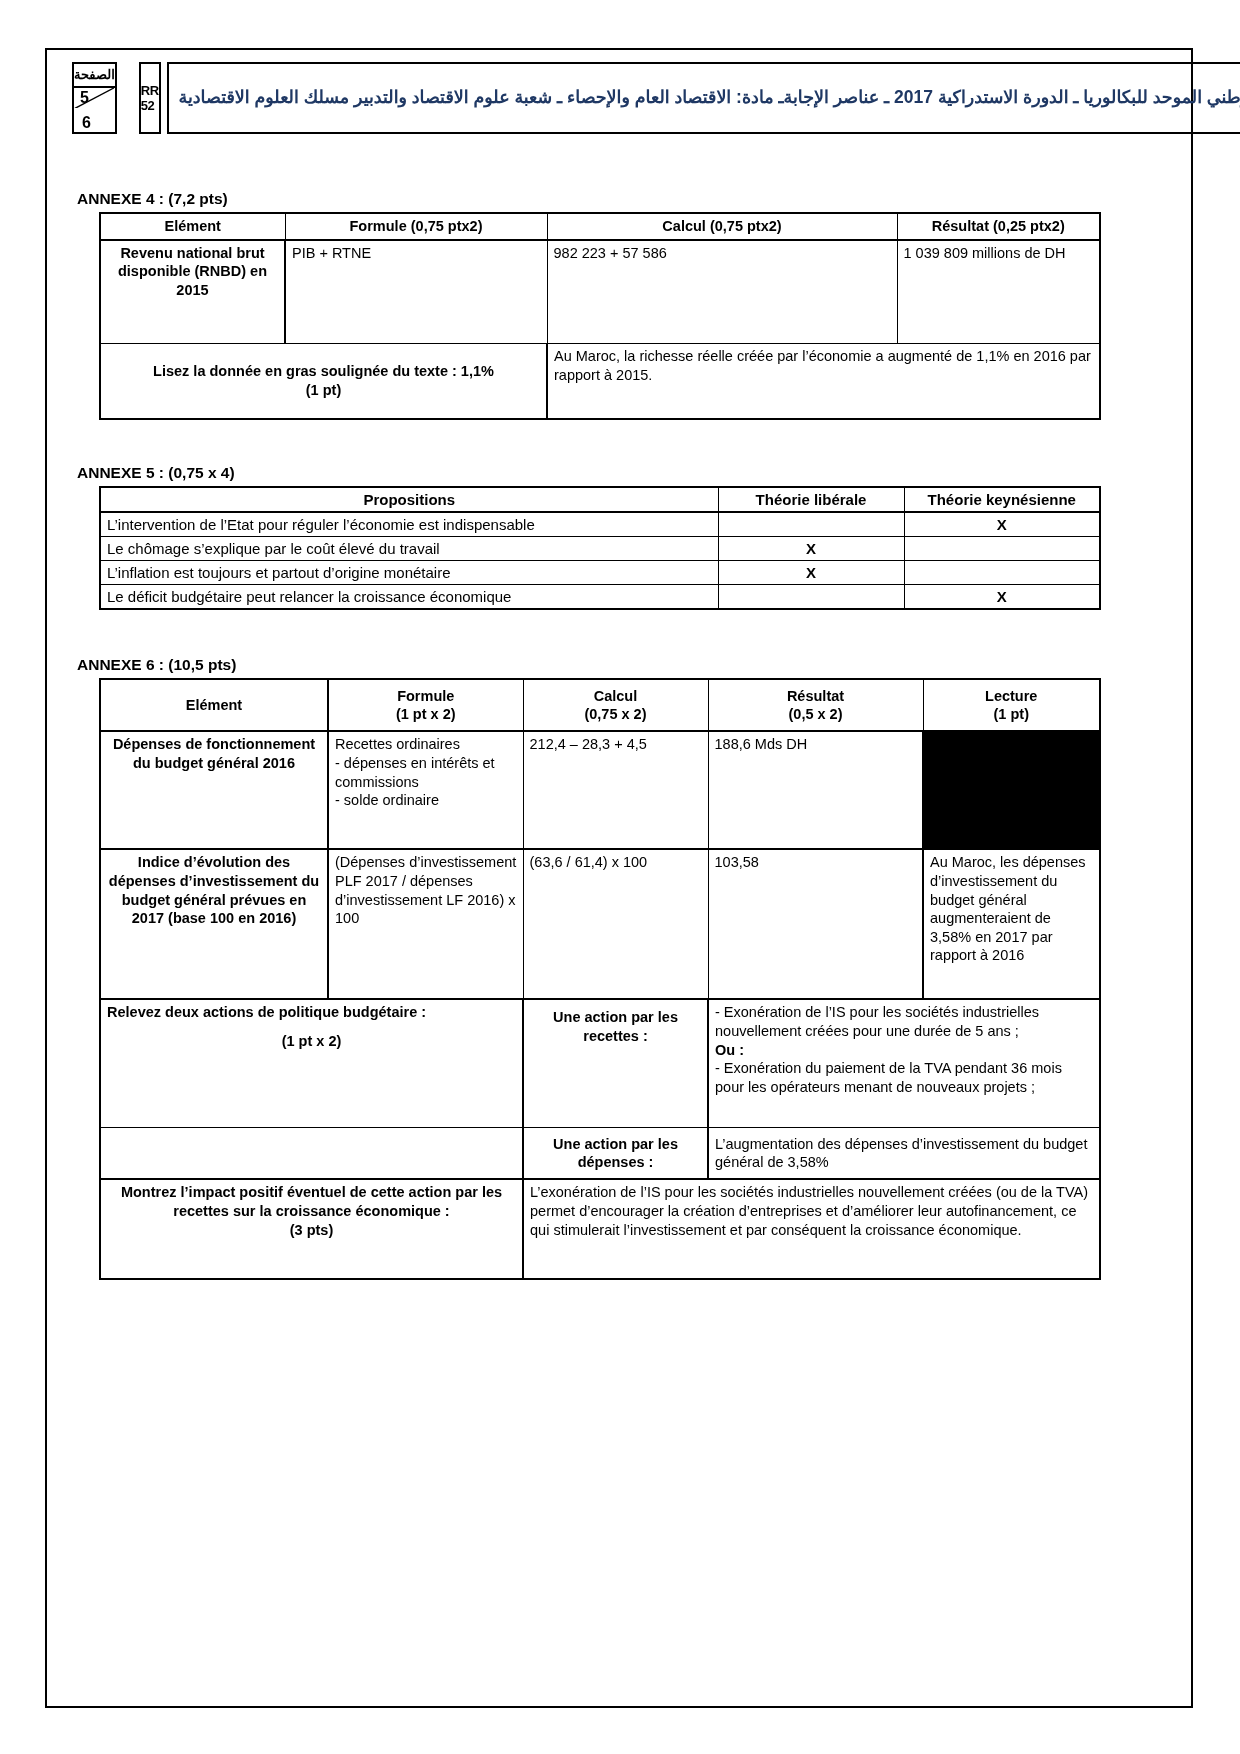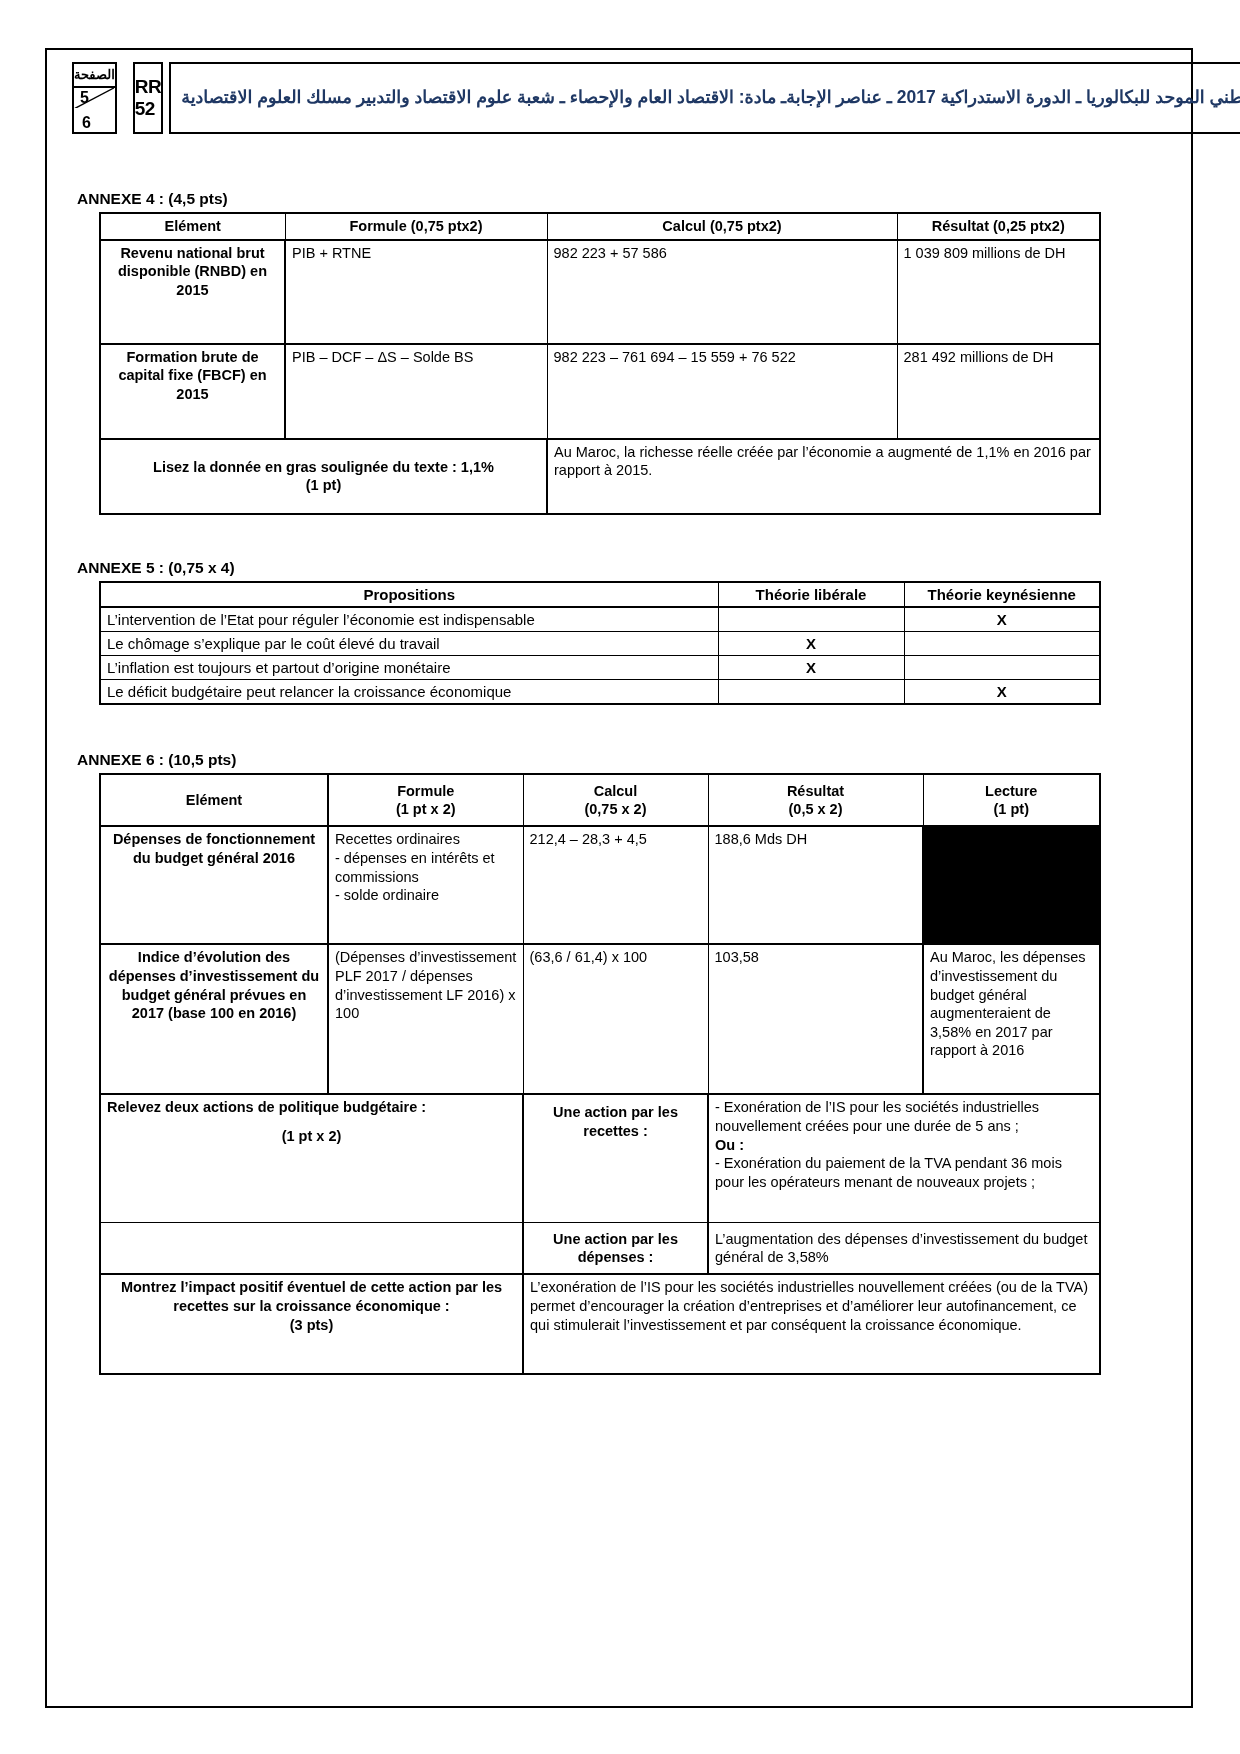--- a/index.html
+++ b/index.html
@@ -72,27 +72,27 @@
   }
   .page-num-frac .num-b {
     position: absolute;
     left: 8px;
     bottom: 0px;
     font-size: 16px;
     font-weight: bold;
   }
   .rr-box {
     width: 62px;
-    margin-left: 16px;
+    margin-left: 22px;
     border: 2px solid #000;
     box-sizing: border-box;
     display: flex;
     align-items: center;
     justify-content: center;
-    font-size: 19px;
+    font-size: 13px;
     font-weight: bold;
     letter-spacing: -0.5px;
   }
   .title-box {
     flex: 1;
     margin-left: 6px;
     border: 2px solid #000;
     box-sizing: border-box;
     display: flex;
     flex-direction: row;
@@ -179,46 +179,40 @@
 
     <div class="rr-box">RR 52</div>
 
     <div class="title-box">
       <div class="title-line">الامتحان الوطني الموحد للبكالوريا ـ الدورة الاستدراكية  2017 ـ عناصر الإجابة</div>
       <div class="title-line">ـ مادة: الاقتصاد العام والإحصاء ـ شعبة علوم الاقتصاد والتدبير مسلك العلوم الاقتصادية</div>
     </div>
   </div>
 
   <div class="block" style="margin-top:56px;">
-    <div class="annexe-label">ANNEXE 4 : (4,5 pts)</div>
+    <div class="annexe-label">ANNEXE 4 : (7,2 pts)</div>
     <table class="t4 outer">
       <colgroup>
         <col style="width:185px">
             <col style="width:262px">
             <col style="width:350px">
             <col style="width:203px">
       </colgroup>
       <tbody>
         <tr class="thead">
           <td class="bb2">Elément</td>
           <td class="bb2">Formule (0,75 ptx2)</td>
           <td class="bb2">Calcul (0,75 ptx2)</td>
           <td class="bb2">Résultat (0,25 ptx2)</td>
         </tr>
         <tr style="height:104px">
           <td class="el br2">Revenu national brut disponible (RNBD) en 2015</td>
           <td>PIB + RTNE</td>
           <td>982 223 + 57 586</td>
           <td>1 039 809 millions de DH</td>
-        </tr>
-        <tr style="height:95px">
-          <td class="el br2 bt2 bb2">Formation brute de capital fixe (FBCF) en 2015</td>
-          <td class="bt2 bb2">PIB – DCF – ΔS – Solde BS</td>
-          <td class="bt2 bb2">982 223 – 761 694 – 15 559 + 76 522</td>
-          <td class="bt2 bb2">281 492 millions de DH</td>
         </tr>
         <tr style="height:75px">
           <td colspan="2" class="ctr bold mid br2">
             <span>Lisez  la donnée en gras soulignée du texte : 1,1%</span><br>
             <span>(1 pt)</span>
           </td>
           <td colspan="2">Au Maroc, la richesse réelle créée par l’économie a augmenté de 1,1% en 2016 par rapport à 2015.</td>
         </tr>
       </tbody>
     </table>

